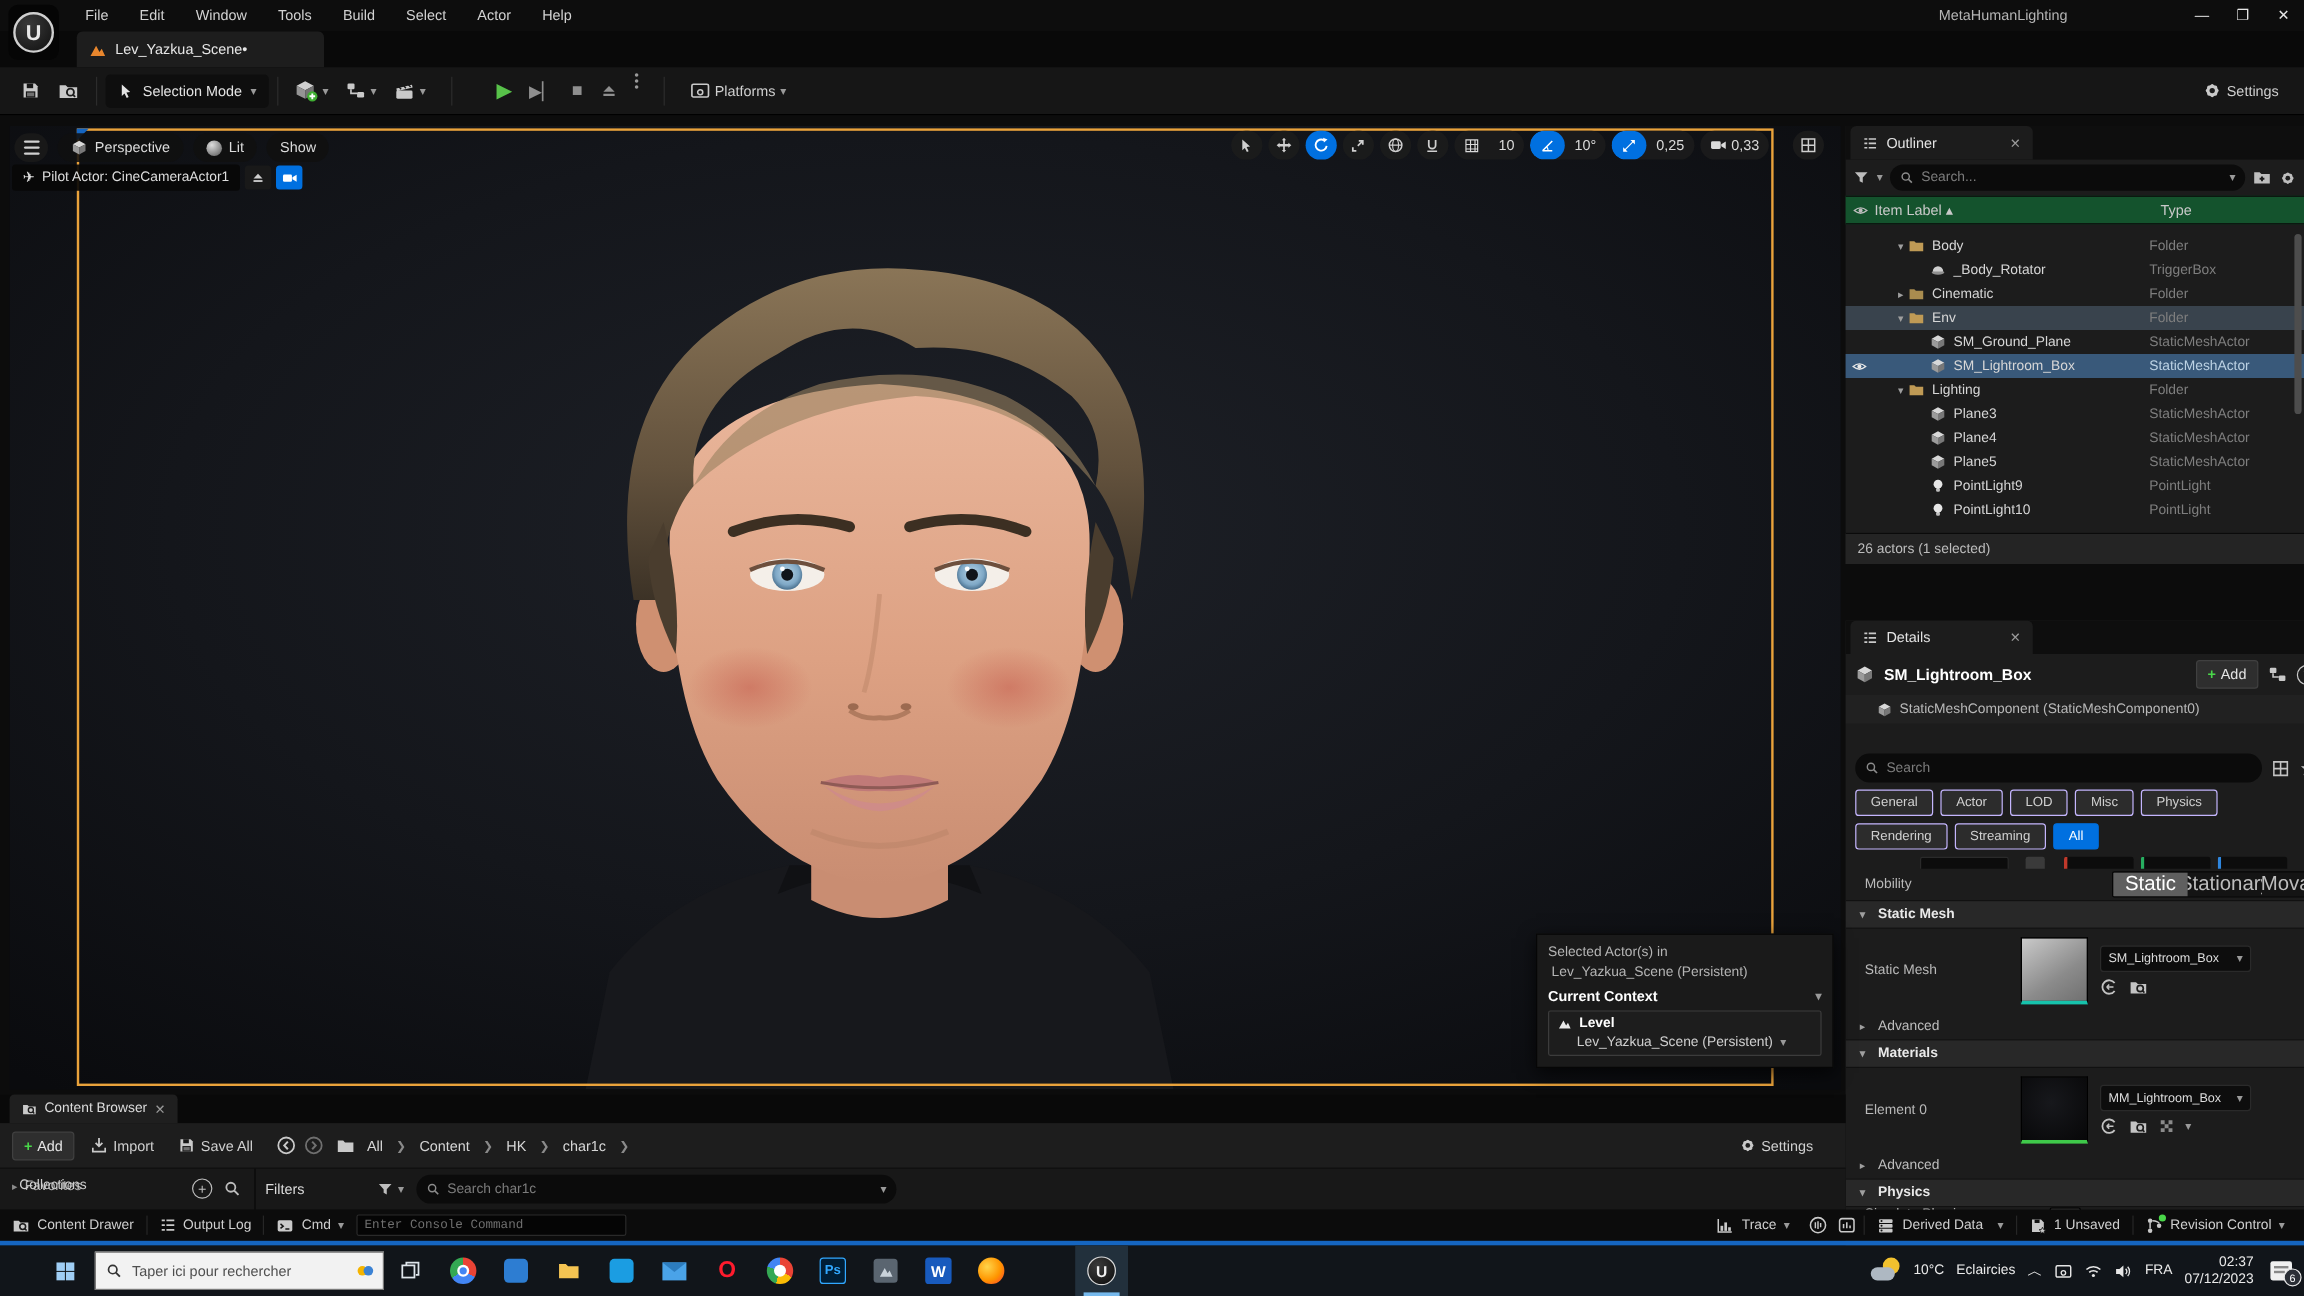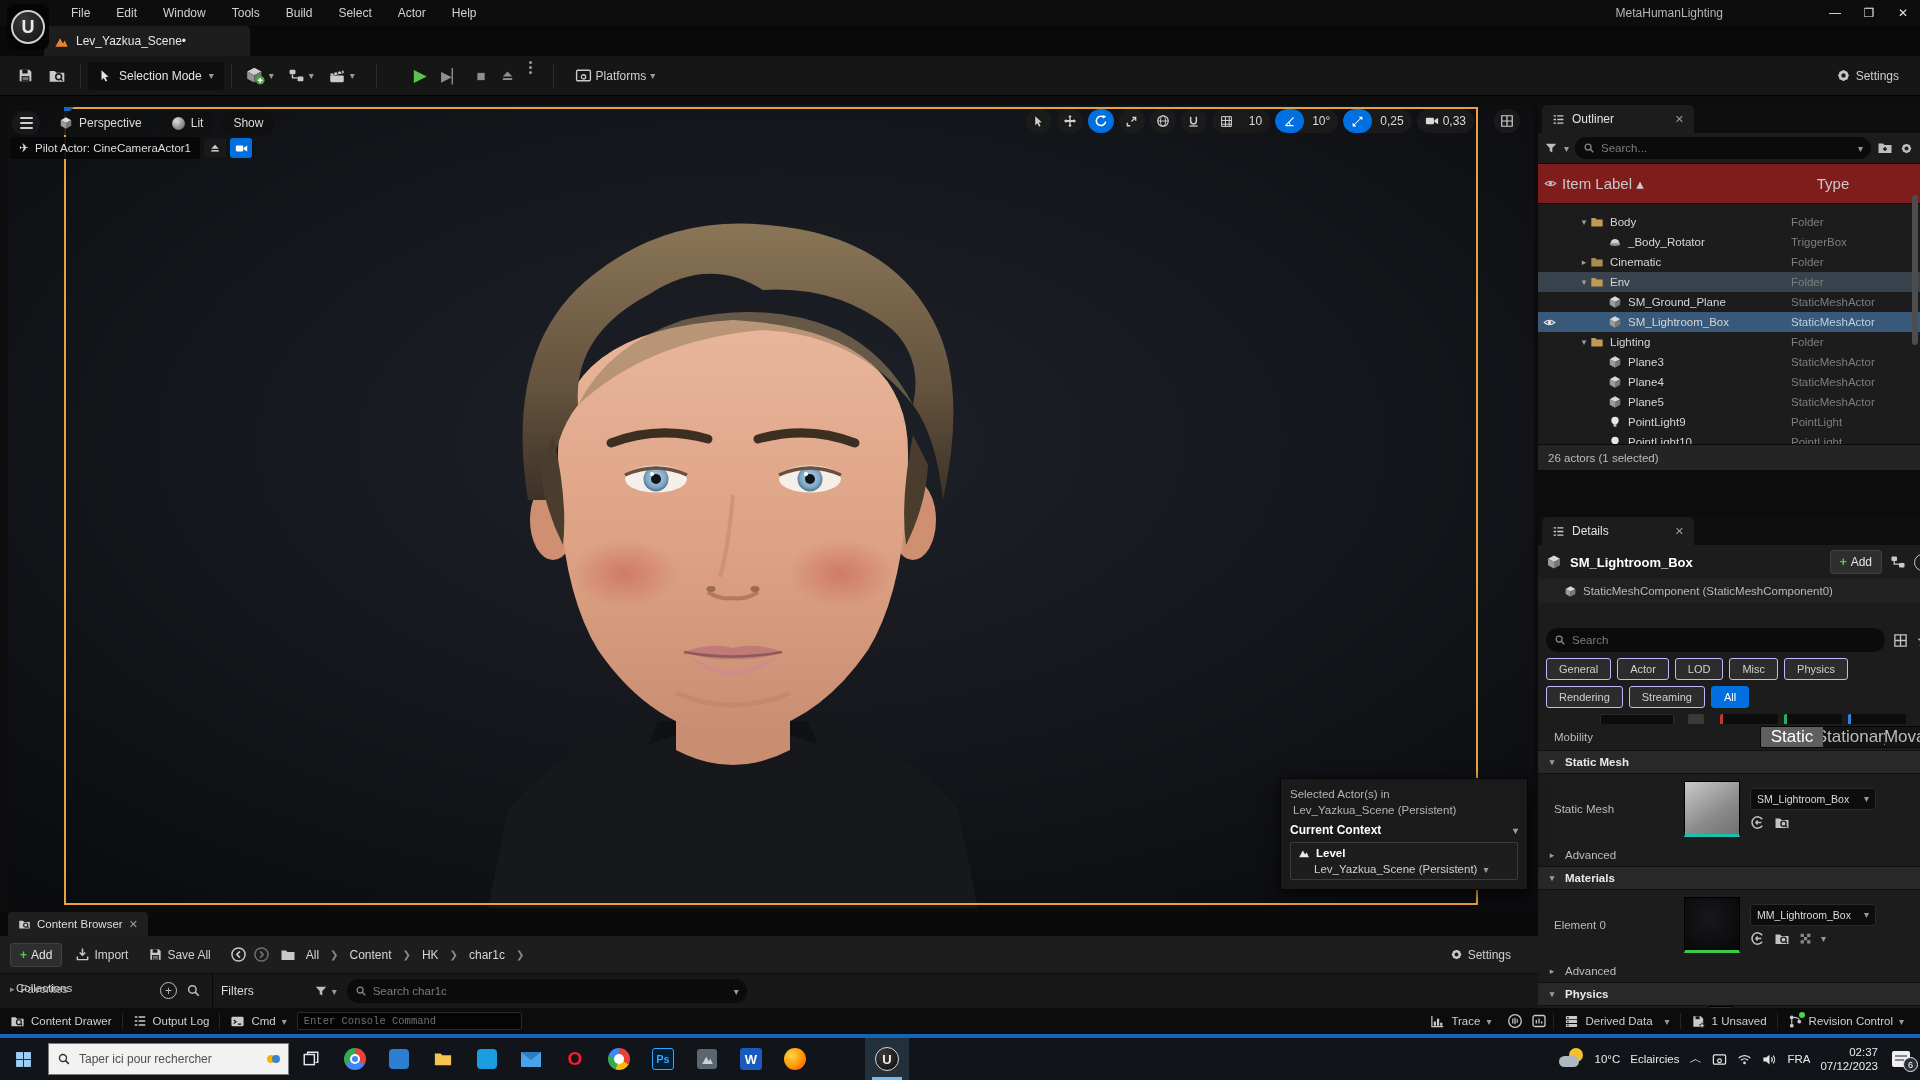--- a/index.html
+++ b/index.html
@@ -10,21 +10,21 @@
   svg.i{display:block;}
   .txt{white-space:nowrap;}
   
   #menubar{left:0;top:0;width:1920px;height:26px;background:#0d0d0d;z-index:30;}
   #logo{left:7px;top:4px;width:42px;height:46px;background:#050505;border-radius:8px;z-index:40;display:flex;align-items:center;justify-content:center;}
   #logo .circ{width:34px;height:34px;border-radius:50%;border:2px solid #cfcfcf;color:#e8e8e8;font-weight:bold;font-size:18px;display:flex;align-items:center;justify-content:center;background:radial-gradient(circle at 35% 30%,#3a3a3a,#101010);}
   .menu-item{color:#d2d2d2;font-size:12px;padding:0 13px;height:26px;display:flex;align-items:center;}
   #win-title{color:#b5b5b5;font-size:12px;}
   .winbtn{width:34px;height:22px;color:#e6e6e6;font-size:12px;display:flex;align-items:center;justify-content:center;}
   #tabrow{left:0;top:26px;width:1920px;height:30px;background:#090909;}
-  #scene-tab{left:44px;top:0;height:30px;width:206px;background:#1d1d1d;border-radius:5px 5px 0 0;display:flex;align-items:center;gap:7px;padding:0 10px;}
+  #scene-tab{left:64px;top:0;height:30px;width:206px;background:#1d1d1d;border-radius:5px 5px 0 0;display:flex;align-items:center;gap:7px;padding:0 10px;}
   #scene-tab .lbl{color:#e6e6e6;font-size:12px;}
   #toolbar{left:0;top:56px;width:1920px;height:40px;background:#161616;border-bottom:1px solid #000;}
   .tbtn{color:#cfcfcf;display:flex;align-items:center;gap:4px;padding:0 7px;height:30px;}
   .vsep{width:1px;height:24px;background:#2c2c2c;margin:0 7px;}
   .dd{color:#9a9a9a;font-size:10px;}
   #selmode{background:#0e0e0e;border-radius:4px;height:28px;display:flex;align-items:center;gap:7px;padding:0 10px;color:#e3e3e3;font-size:12px;}
   
   #viewport{left:8px;top:105px;width:1526px;height:803px;background:#0b0c10;overflow:hidden;}
   #vborder{left:56px;top:2px;width:1414px;height:798px;border:2px solid #e9a23b;z-index:6;pointer-events:none;}
   .vp-pill{background:rgba(16,16,16,.88);border-radius:12px;height:24px;display:flex;align-items:center;gap:6px;padding:0 11px;color:#dcdcdc;font-size:12px;}
@@ -45,21 +45,21 @@
   
   .panel{background:#1c1c1c;}
   .ptabrow{height:28px;background:#0e0e0e;display:flex;}
   .ptab{background:#1c1c1c;border-radius:5px 5px 0 0;display:flex;align-items:center;gap:7px;padding:0 10px;width:152px;}
   .ptab .lbl{color:#e3e3e3;font-size:12px;flex:1;}
   .close-x{color:#9a9a9a;font-size:11px;}
   #outliner{left:1538px;top:105px;width:382px;height:365px;}
   .searchpill{background:#0b0b0b;border-radius:11px;height:22px;display:flex;align-items:center;gap:6px;padding:0 8px;color:#8b8b8b;}
   .searchpill input{background:transparent;border:none;outline:none;color:#cfcfcf;font-size:11.5px;flex:1;min-width:0;}
   .searchpill input::placeholder{color:#7c7c7c;}
-  #out-cols{height:41px;background:#7f1d1d;border-top:1px solid #0a0a0a;border-bottom:1px solid #0a0a0a;display:flex;align-items:center;color:#c9c9c9;font-size:15px;}
+  #out-cols{height:24px;background:#14532d;border-top:1px solid #0a0a0a;border-bottom:1px solid #0a0a0a;display:flex;align-items:center;color:#c9c9c9;font-size:12px;}
   .orow{height:20px;display:flex;align-items:center;font-size:11.5px;color:#d6d6d6;position:relative;}
   .orow .typ{position:absolute;left:253px;width:104px;overflow:hidden;color:#7e7e7e;white-space:nowrap;}
   .orow.sel{background:#39597a;}
   .orow.sel .typ{color:#bcd2e4;}
   .orow.hov{background:#39434d;}
   .arrow{color:#9f9f9f;font-size:9px;width:12px;text-align:center;}
   #out-footer{height:26px;background:#242424;display:flex;align-items:center;padding:0 10px;color:#bdbdbd;font-size:11.5px;border-top:1px solid #0a0a0a;}
   .scrollbar{position:absolute;right:2px;width:6px;border-radius:3px;background:#4d4d4d;}
   
   #details{left:1538px;top:477px;width:424px;height:531px;overflow:hidden;margin-top:40px;}
@@ -99,21 +99,21 @@
   #cb-left{width:213px;height:34px;border-right:1px solid #070707;position:relative;}
   .ovl-label{position:absolute;top:9px;color:#cfcfcf;font-size:11.5px;display:flex;gap:6px;align-items:center;}
   
   #statusbar{left:0;top:1008px;width:1920px;height:26px;background:#0c0c0c;display:flex;align-items:center;color:#cfcfcf;font-size:11.5px;}
   .sb-item{display:flex;align-items:center;gap:6px;padding:0 10px;height:26px;}
   .sb-sep{width:1px;height:16px;background:#262626;}
   #console-input{width:225px;height:18px;background:#050505;border:1px solid #2a2a2a;border-radius:2px;color:#b9b9b9;font-family:"Liberation Mono",monospace;font-size:10.5px;padding:0 6px;outline:none;}
   #console-input::placeholder{color:#6f6f6f;}
   #bluebar{left:0;top:1034px;width:1920px;height:4px;background:#1565c0;}
   
-  #taskbar{left:0;top:1038px;width:1920px;height:42px;background:#11151a;display:flex;align-items:center;z-index:40;}
+  #taskbar{left:0;top:1038px;width:1920px;height:42px;background:#11151a;display:flex;align-items:center;z-index:40;padding-left:31px;}
   #tb-search{width:241px;height:32px;background:#f2f2f2;border:1px solid #7a7a7a;display:flex;align-items:center;gap:8px;padding:0 8px;margin-left:2px;}
   #tb-search .ph{color:#4f4f4f;font-size:12px;}
   .tb-ic{width:44px;height:42px;display:flex;align-items:center;justify-content:center;position:relative;}
   .tb-ic.active{background:#22303c;}
   .tb-ic.active::after{content:"";position:absolute;bottom:0;left:7px;width:30px;height:3px;background:#76b9ed;}
   #tray{margin-left:auto;display:flex;align-items:center;gap:10px;padding-right:6px;color:#eaeaea;font-size:11.5px;}
   #clock{text-align:right;line-height:14px;font-size:11.5px;}
   #notif{position:relative;width:26px;height:26px;display:flex;align-items:center;justify-content:center;}
   #notif .badge{position:absolute;right:-4px;bottom:0;width:15px;height:15px;border-radius:50%;background:#2b2f36;border:1px solid #e8e8e8;color:#fff;font-size:9px;display:flex;align-items:center;justify-content:center;}
 </style>

